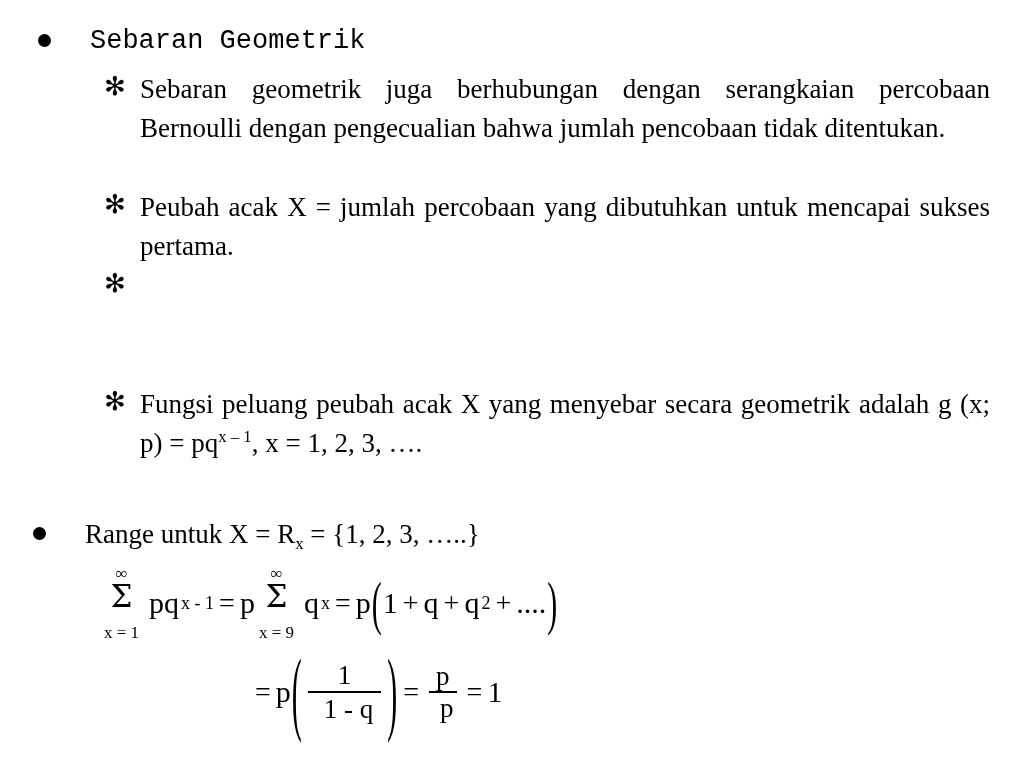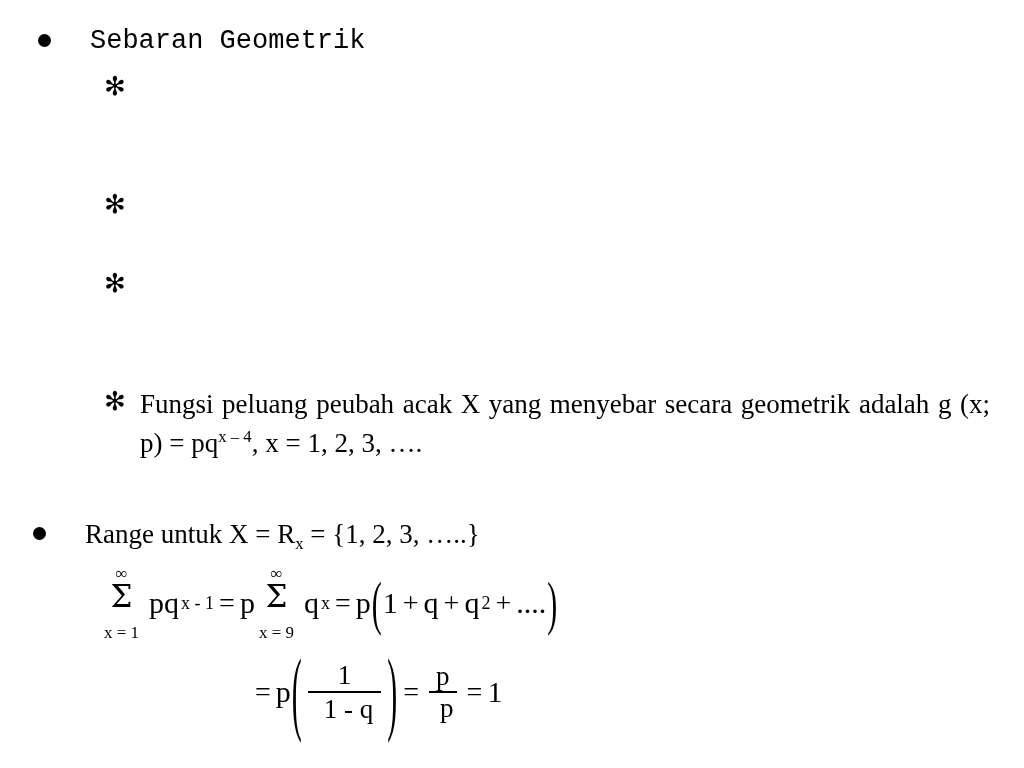--- a/index.html
+++ b/index.html
@@ -144,39 +144,41 @@
   <div id="b-head">
     <div class="lvl1">
       <span class="dot"></span>
       <span class="txt">Sebaran Geometrik</span>
     </div>
   </div>
 
   <div id="b-sub1">
     <div class="lvl2">
       <span class="star">✻</span>
+      <span class="txt">Sebaran geometrik juga berhubungan dengan serangkaian percobaan Bernoulli dengan pengecualian bahwa jumlah pencobaan tidak ditentukan.</span>
     </div>
   </div>
 
   <div id="b-sub2">
     <div class="lvl2">
       <span class="star">✻</span>
+      <span class="txt">Peubah acak X = jumlah percobaan yang dibutuhkan untuk mencapai sukses pertama.</span>
     </div>
   </div>
 
   <div id="b-sub3">
     <div class="lvl2">
       <span class="star">✻</span>
     </div>
   </div>
 
   <div id="b-sub4">
     <div class="lvl2">
       <span class="star">✻</span>
-      <span class="txt"><span>Fungsi peluang peubah acak X yang menyebar secara geometrik adalah g (x; p) = pq</span><sup class="sm">x – 4</sup><span>, x = 1, 2, 3, ….</span></span>
+      <span class="txt"><span>Fungsi peluang peubah acak X yang menyebar secara geometrik adalah g (x; p) = pq</span><sup class="sm">x – 1</sup><span>, x = 1, 2, 3, ….</span></span>
     </div>
   </div>
 
   <div id="b-range">
     <div class="lvl1">
       <span class="dot"></span>
       <span class="txt"><span>Range untuk X = R</span><sub class="sm">x</sub><span> = {1, 2, 3, …..}</span></span>
     </div>
   </div>
 

